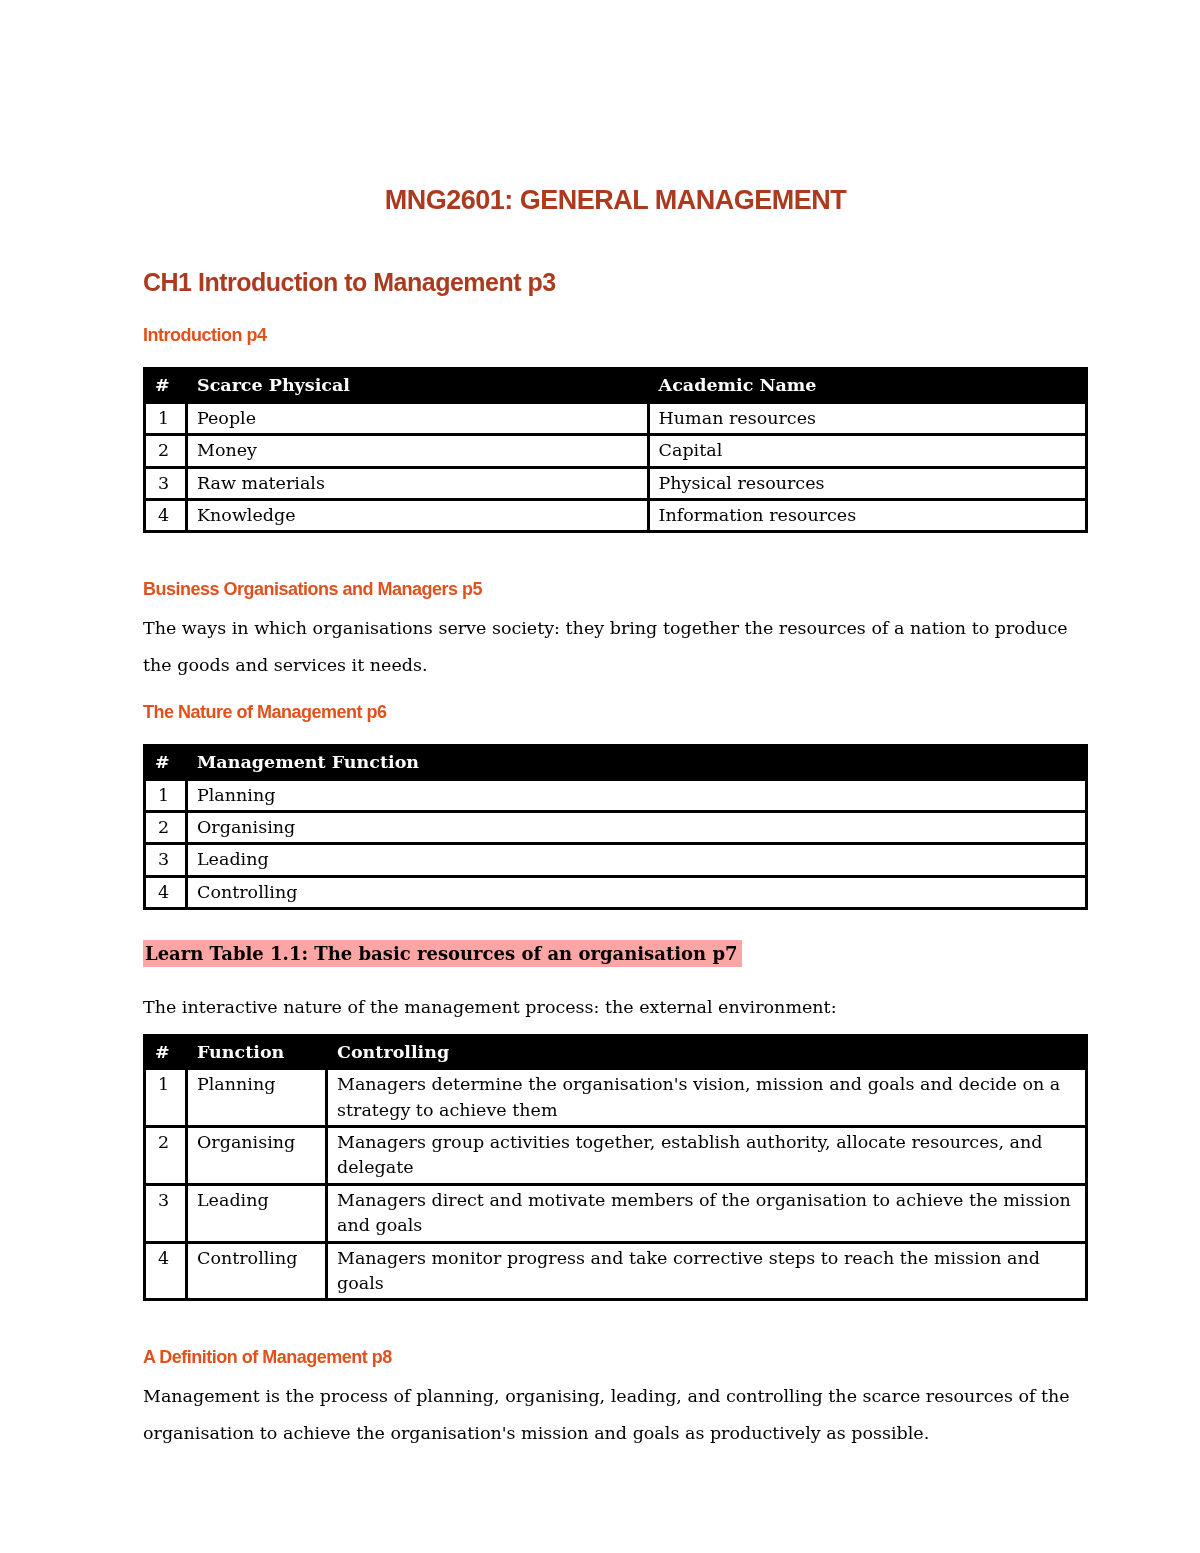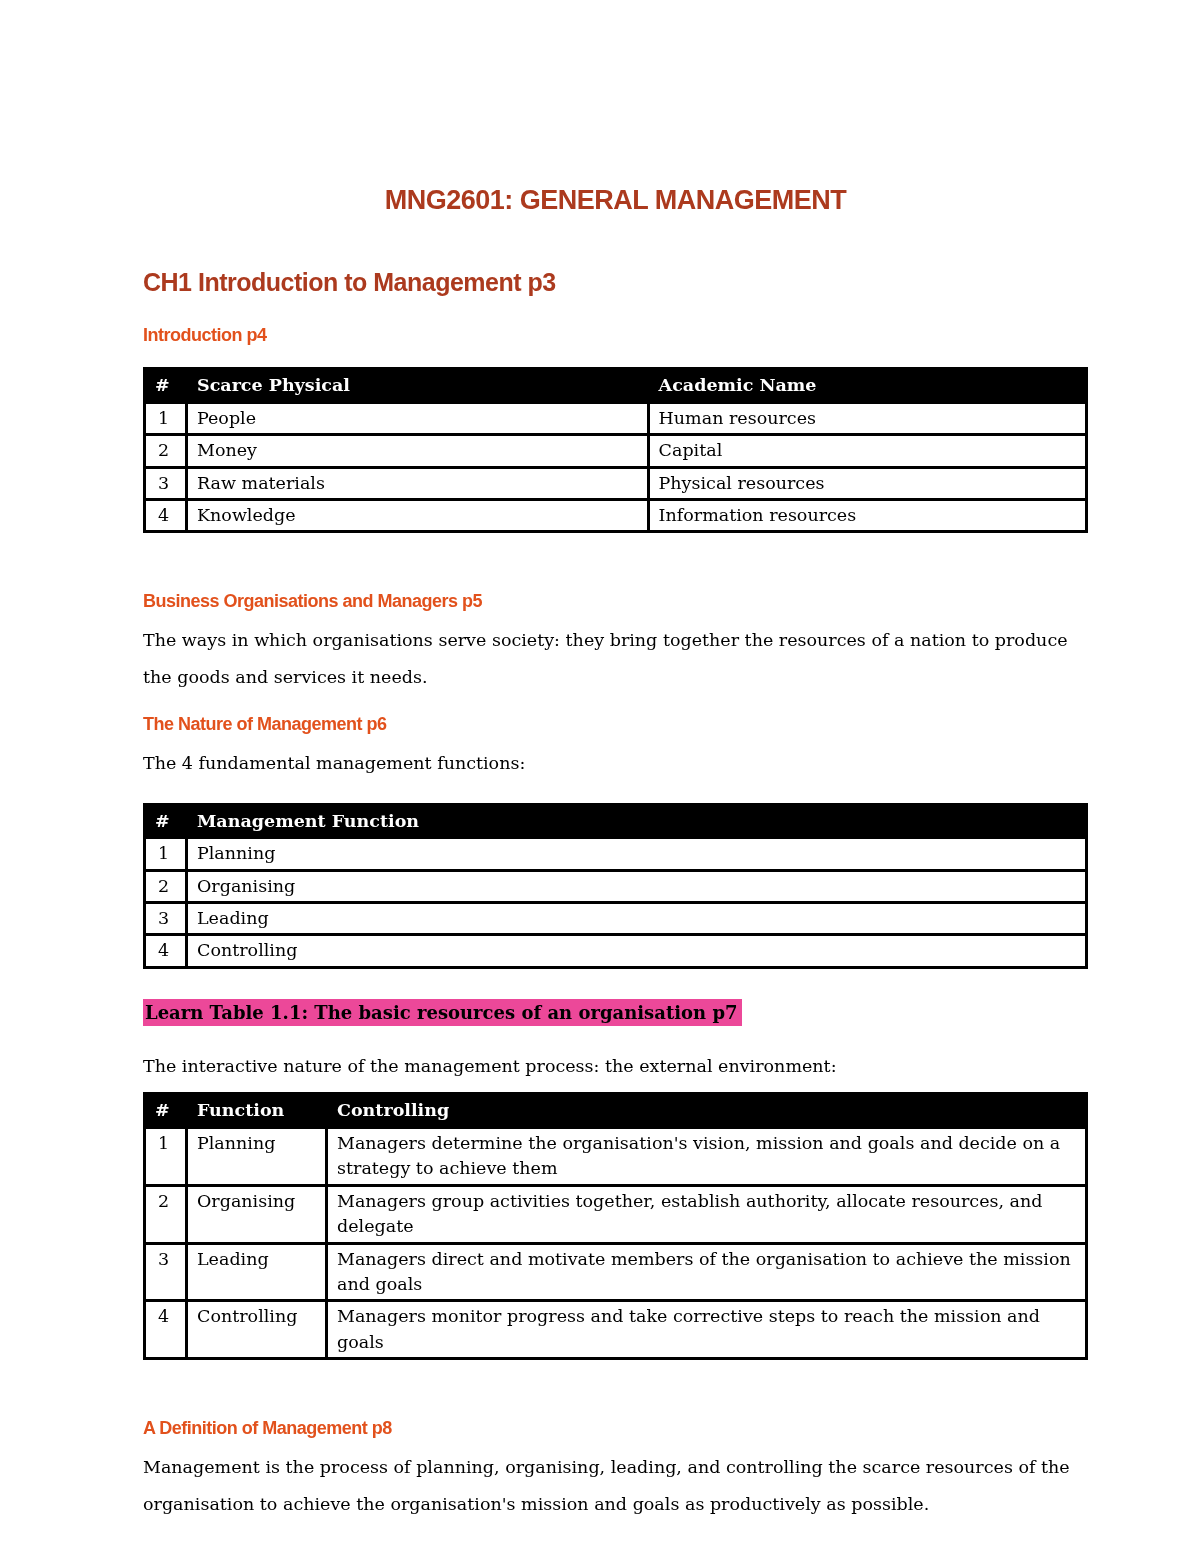--- a/index.html
+++ b/index.html
@@ -35,21 +35,21 @@
     color: #AC3A1E;
   }
   h3.section {
     font-family: "Liberation Sans", sans-serif;
     font-weight: 700;
     font-size: 18px;
     letter-spacing: -0.5px;
     color: #E2511C;
   }
   .mt-intro   { margin-top: 28px; }
-  .mt-section { margin-top: 58px; }
+  .mt-section { margin-top: 46px; }
   p.body-text {
     margin-top: 10px;
     font-size: 17.5px;
     line-height: 2.1;
     color: #000000;
   }
   table.data-table {
     margin-top: 21px;
     width: 100%;
     border-collapse: collapse;
@@ -73,21 +73,21 @@
     vertical-align: top;
   }
   table.data-table .col-num { width: 42px; }
   table.data-table td.num { text-align: left; padding-left: 12px; }
   table.data-table .col-func { width: 140px; }
   .highlight-note {
     margin-top: 30px;
     font-size: 18px;
   }
   .highlight-note span {
-    background: #ec4899;
+    background: #fca5a5;
     font-weight: 700;
     padding: 3px 4px 3px 2px;
     line-height: 1.6;
   }
 </style>
 </head>
 <body>
 
 <div class="page">
 
@@ -131,21 +131,20 @@
         <td>Knowledge</td>
         <td>Information resources</td>
       </tr>
     </tbody>
   </table>
 
   <h3 class="section mt-section">Business Organisations and Managers p5</h3>
   <p class="body-text">The ways in which organisations serve society: they bring together the resources of a nation to produce the goods and services it needs.</p>
 
   <h3 class="section" style="margin-top:18px">The Nature of Management p6</h3>
-  <p class="body-text">The 4 fundamental management functions:</p>
 
   <table class="data-table">
     <colgroup>
         <col class="col-num">
         <col>
       </colgroup>
     <thead>
       <tr>
         <th>#</th>
         <th>Management Function</th>

